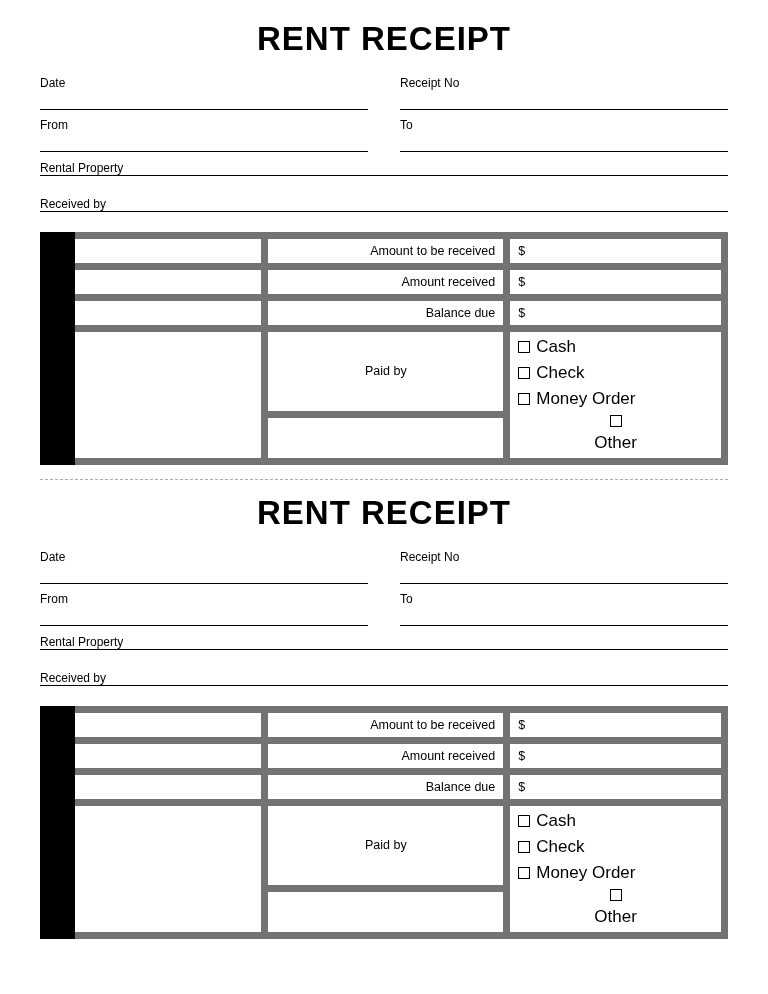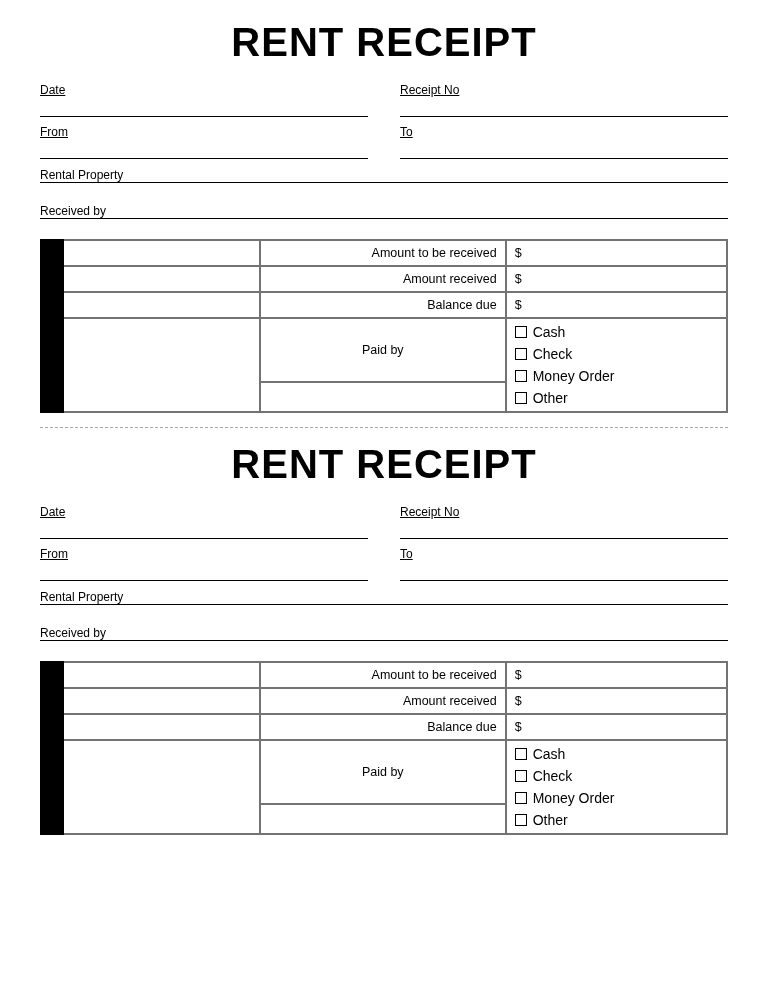--- a/index.html
+++ b/index.html
@@ -13,38 +13,37 @@
       padding: 20px 40px;
     }
 
     .receipt-block {
       width: 100%;
       margin-bottom: 10px;
     }
 
     .receipt-title {
       text-align: center;
-      font-size: 40px;
+      font-size: 33px;
       font-weight: 900;
       letter-spacing: 1px;
       margin-bottom: 18px;
       font-family: Arial, sans-serif;
     }
 
     .fields-section {
       width: 100%;
       margin-bottom: 4px;
     }
 
     .field-row {
       display: flex;
       gap: 32px;
       margin-bottom: 8px;
       align-items: flex-end;
-      text-decoration: underline;
     }
 
     .field-item {
       flex: 1;
       display: flex;
       flex-direction: column;
     }
 
     .field-label {
       font-size: 12px;
@@ -69,21 +68,21 @@
     }
 
     
     .receipt-table {
       width: 100%;
       border-collapse: collapse;
       border: 1.5px solid #000;
     }
 
     .receipt-table td {
-      border: 2px solid #737373;
+      border: 7px solid #737373;
       padding: 5px 8px;
       font-size: 12.5px;
     }
 
     .black-bar-cell {
       width: 18px;
       background-color: #000;
       border: 1.5px solid #000;
     }
 
@@ -107,25 +106,26 @@
     .checkbox-cell {
       vertical-align: top;
       padding: 6px 10px;
     }
 
     .checkbox-row {
       display: flex;
       align-items: center;
       margin-bottom: 6px;
       gap: 6px;
-      font-size: 14px;
+      font-size: 17px;
     }
 
     .checkbox-row:last-child {
       margin-bottom: 0;
+      flex-direction: column;
     }
 
     .checkbox-box {
       width: 12px;
       height: 12px;
       border: 1.5px solid #000;
       display: inline-block;
       flex-shrink: 0;
     }
 

